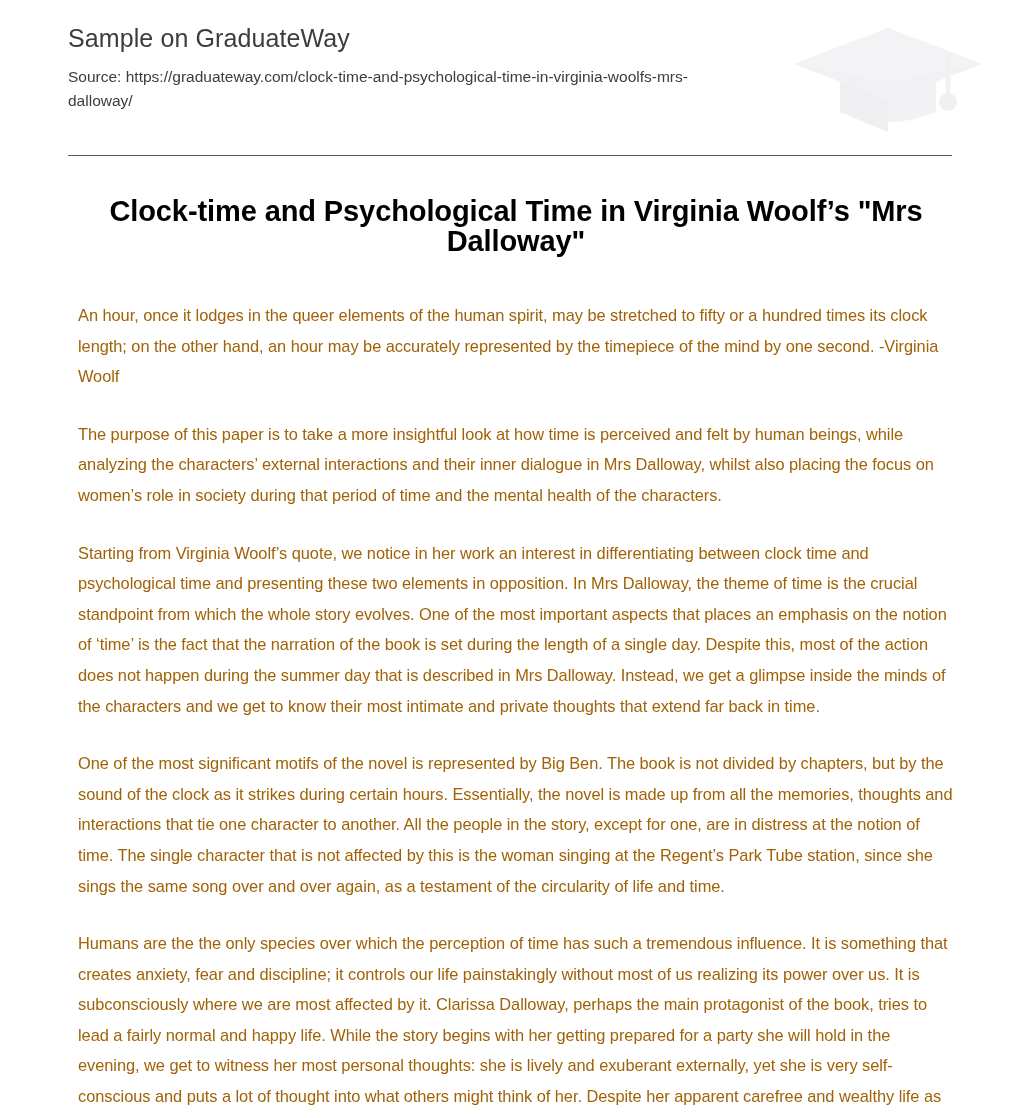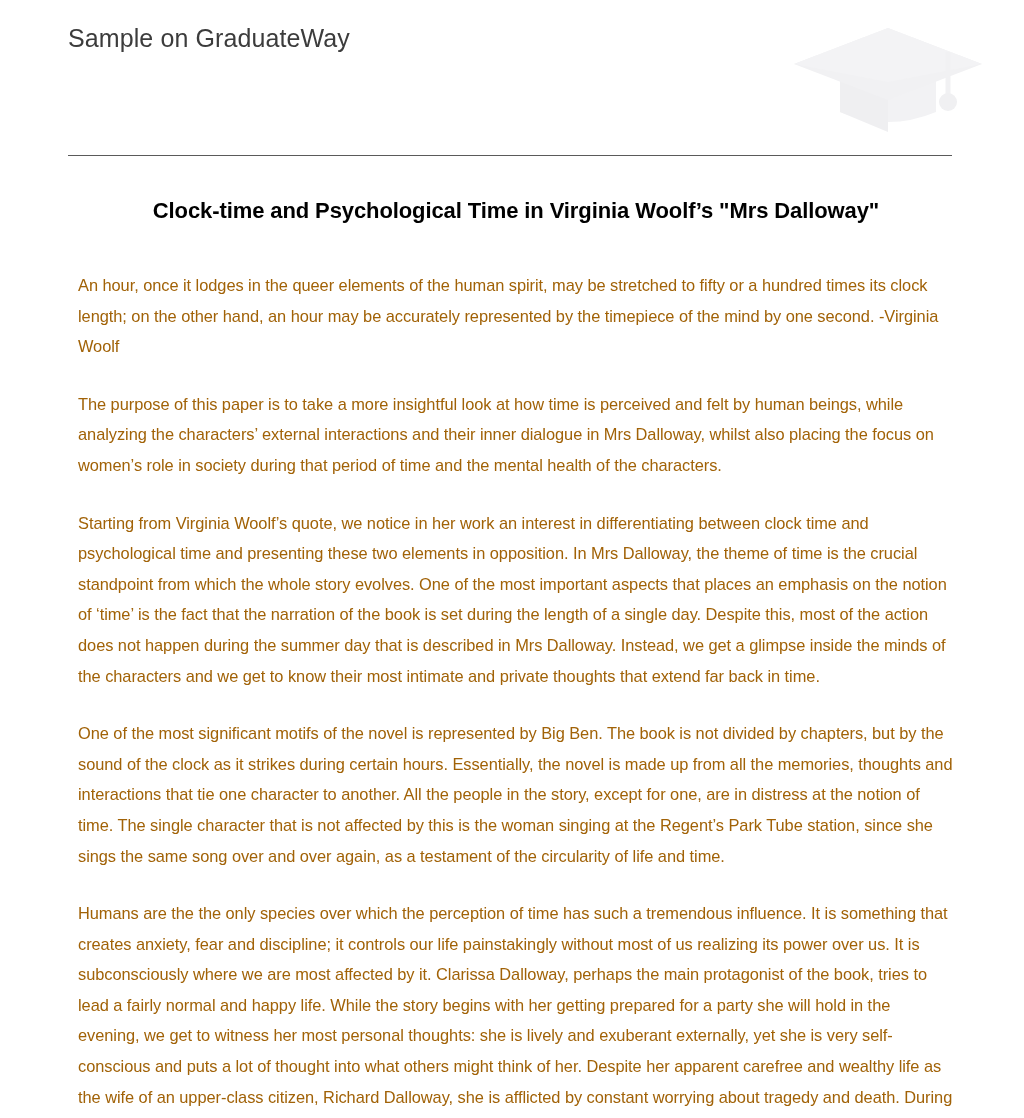--- a/index.html
+++ b/index.html
@@ -77,21 +77,21 @@
 
   
   .doc {
     position: absolute;
     left: 78px;
     top: 196px;
     width: 876px;
   }
 
   .doc-title {
-    font-size: 22px;
+    font-size: 29px;
     line-height: 30px;
     font-weight: 700;
     color: #000000;
     text-align: center;
     margin: 0 0 44px 0;
     letter-spacing: -0.1px;
   }
 
   .para {
     font-size: 16.4px;
@@ -105,20 +105,24 @@
     margin-bottom: 0;
   }
 </style>
 </head>
 <body>
 
 <div class="page">
 
   <div class="header">
     <div class="site-title">Sample on GraduateWay</div>
+    <div class="source-line">
+      <span class="source-label">Source:</span>
+      <span> </span><a class="source-url" href="#">https://graduateway.com/clock-time-and-psychological-time-in-virginia-woolfs-mrs-dalloway/</a>
+    </div>
   </div>
 
   <div class="logo-watermark">
     <svg width="200" height="118" viewBox="0 0 200 118" xmlns="http://www.w3.org/2000/svg">
 
       <path d="M52 52 L52 92 Q100 112 148 92 L148 52 L100 70 Z" fill="#f2f2f4"></path>
       <path d="M52 52 L100 70 L100 112 L52 92 Z" fill="#efeff1"></path>
 
       <path d="M100 8 L194 44 L100 80 L6 44 Z" fill="#f1f1f3"></path>
       <path d="M100 8 L194 44 L100 62 L6 44 Z" fill="#f3f3f5"></path>

